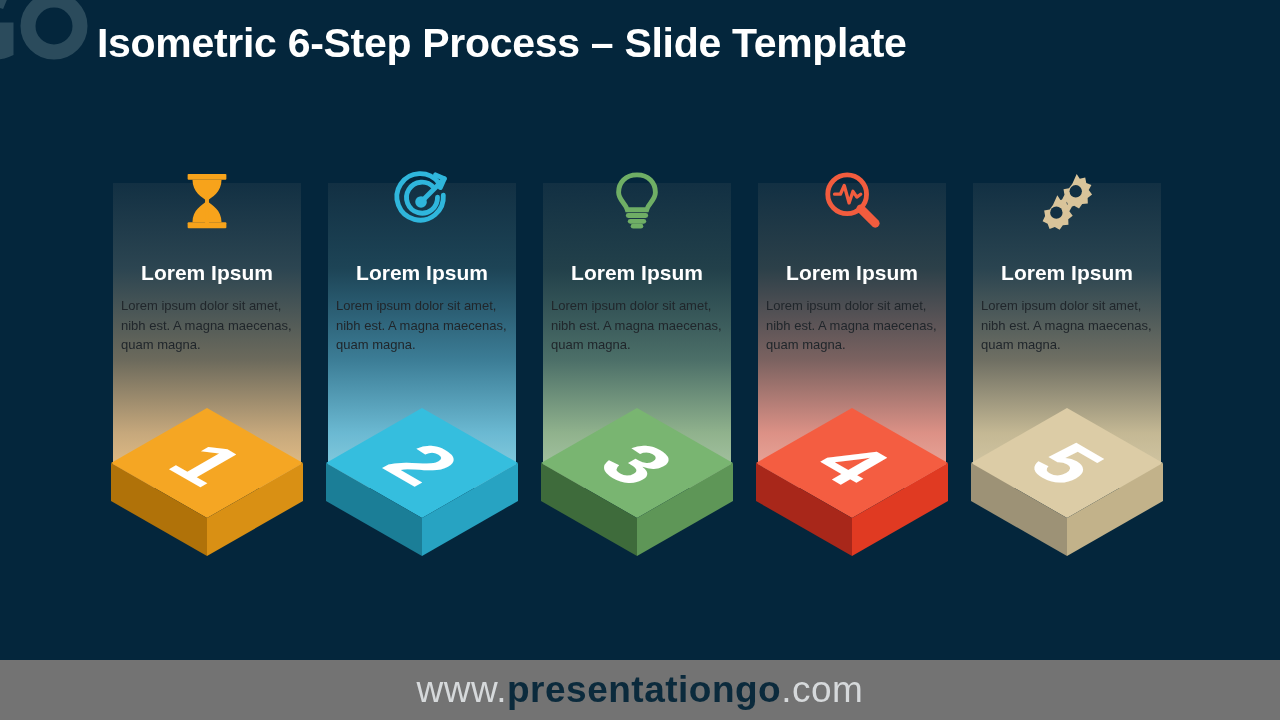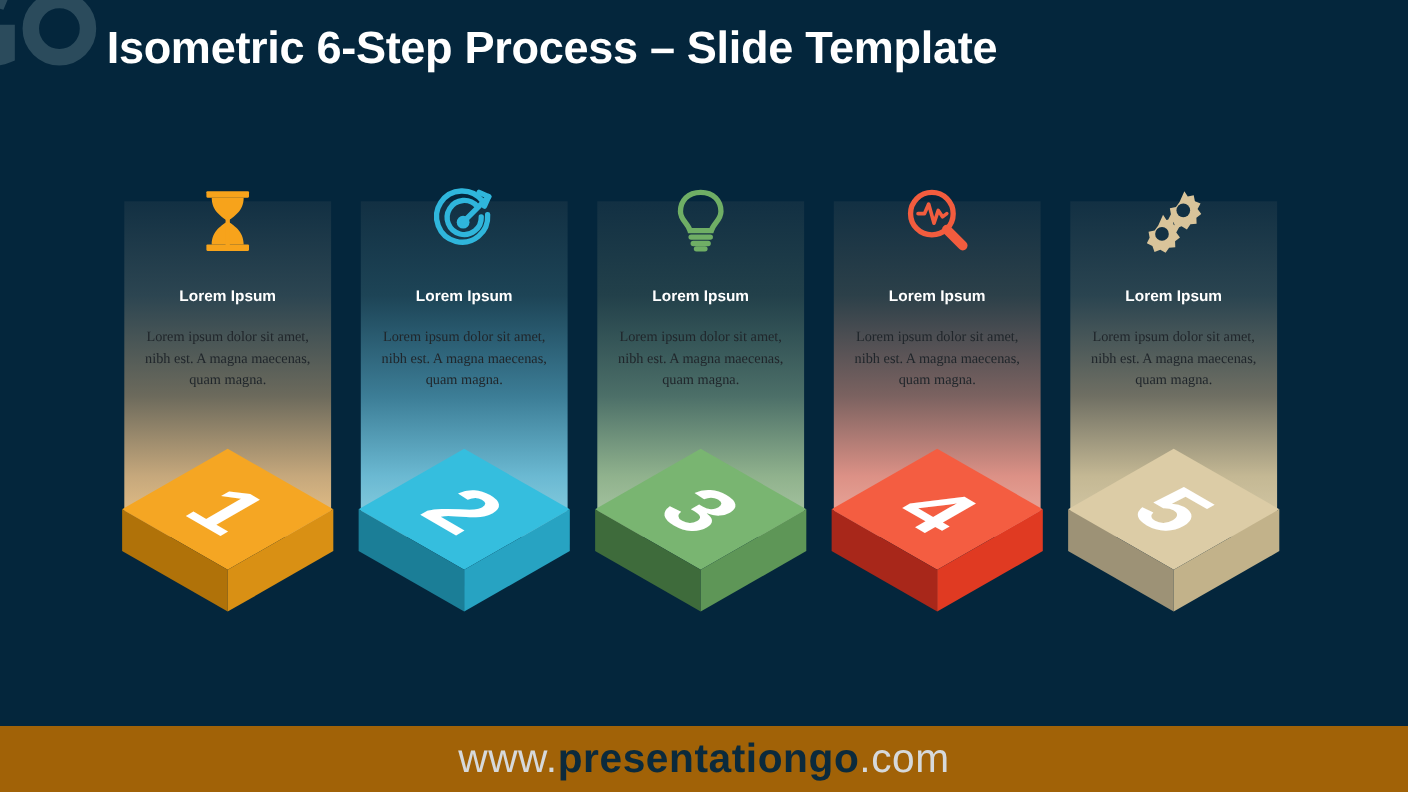--- a/index.html
+++ b/index.html
@@ -34,42 +34,42 @@
   .step-panel {
     position:absolute; left:0; top:0; width:188px; height:305px;
   }
   .step-icon {
     position:absolute; left:0; top:-28px; width:188px; height:92px;
     display:flex; align-items:center; justify-content:center;
   }
   .step-icon svg { width:62px; height:62px; display:block; }
   .step-title {
     position:absolute; left:0; top:78px; width:188px;
-    text-align:center; font-size:14px; font-weight:bold; color:#ffffff;
+    text-align:center; font-size:21px; font-weight:bold; color:#ffffff;
   }
   .step-desc {
     position:absolute; left:8px; top:113px; width:172px;
-    text-align:center; font-size:13px; line-height:19.5px; color:#20262b;font-family:Liberation Serif, serif;
+    font-size:13px; line-height:19.5px; color:#20262b;
   }
 
   
   .cube {
     position:absolute; left:-6px; top:205px;
     width:200px; height:175px;
   }
   .cube svg { width:200px; height:175px; display:block; overflow:visible; }
   .cube-num {
     font-family:"Liberation Sans", sans-serif;
     font-weight:bold; font-size:78px; fill:#ffffff;
   }
 
   
   #footer-bar {
     position:absolute; left:0; top:660px; width:1280px; height:60px;
-    background:#a16207;
+    background:#737373;
     display:flex; align-items:center; justify-content:center;
   }
   #footer-url {
     font-size:37px; letter-spacing:0.5px; white-space:nowrap;
   }
   #footer-url .dim { color:#d6d9db; }
   #footer-url .brand { color:#0b2a3c; font-weight:bold; }
 </style>
 </head>
 <body>

